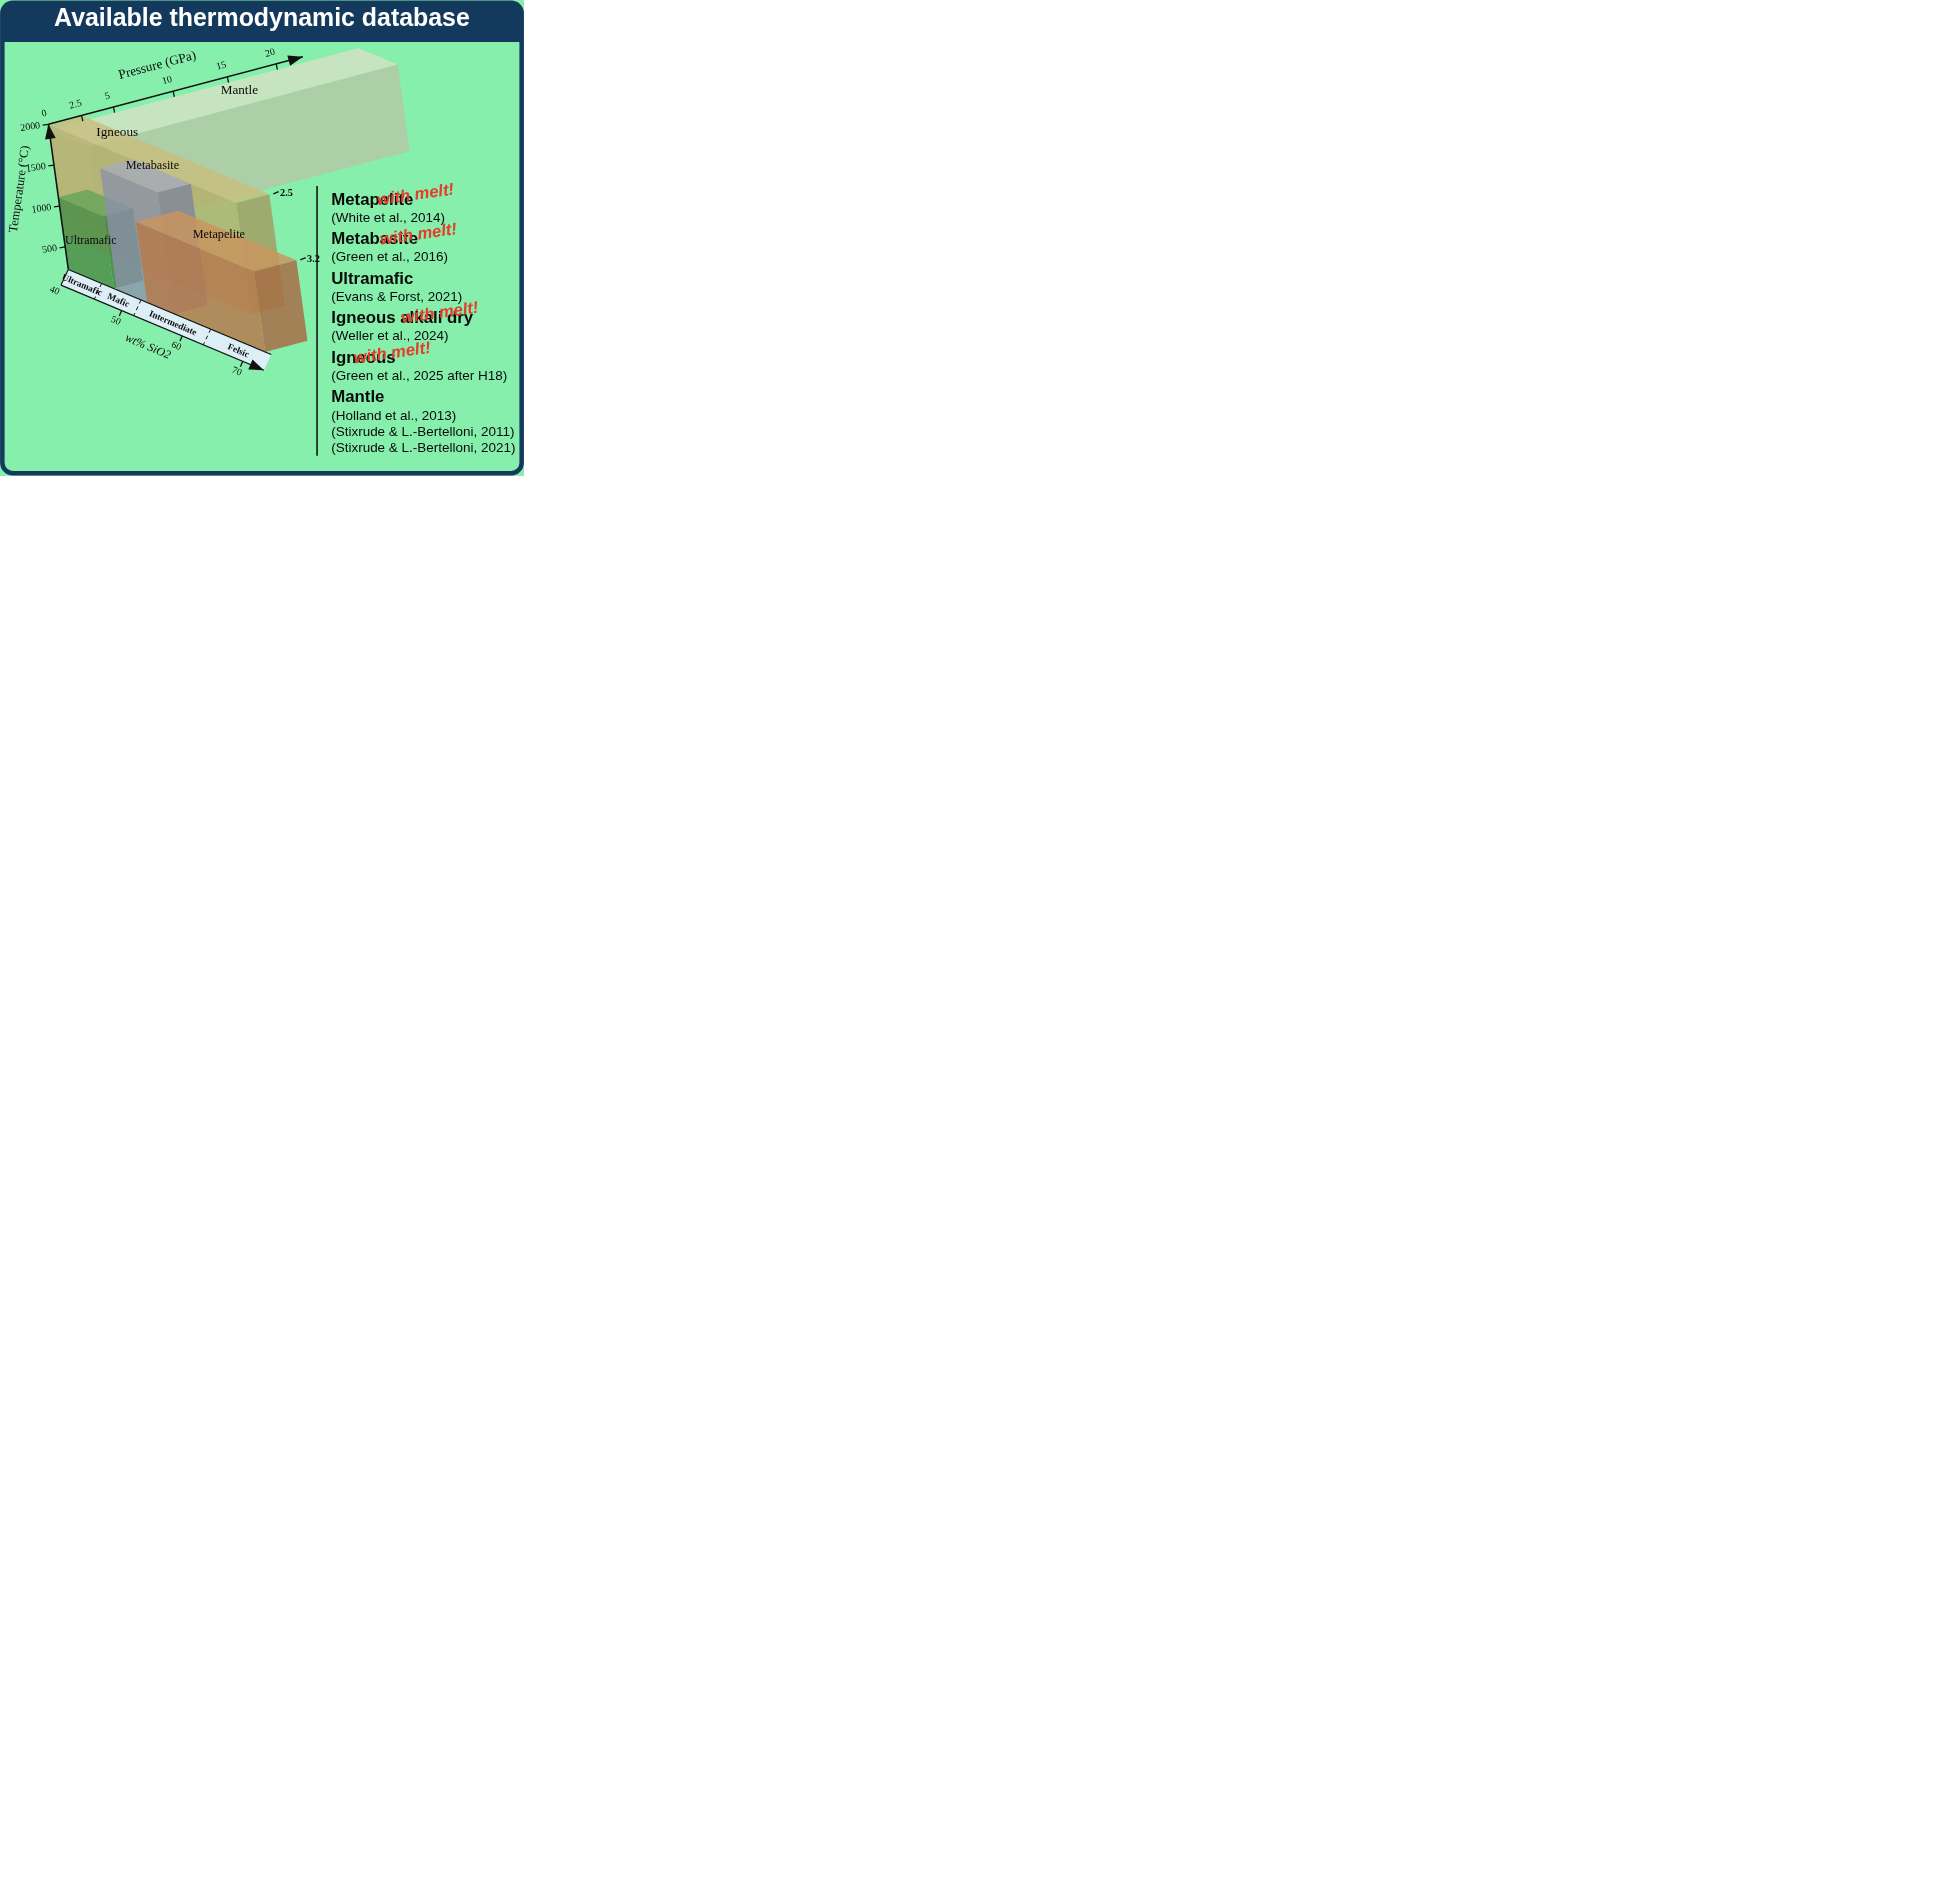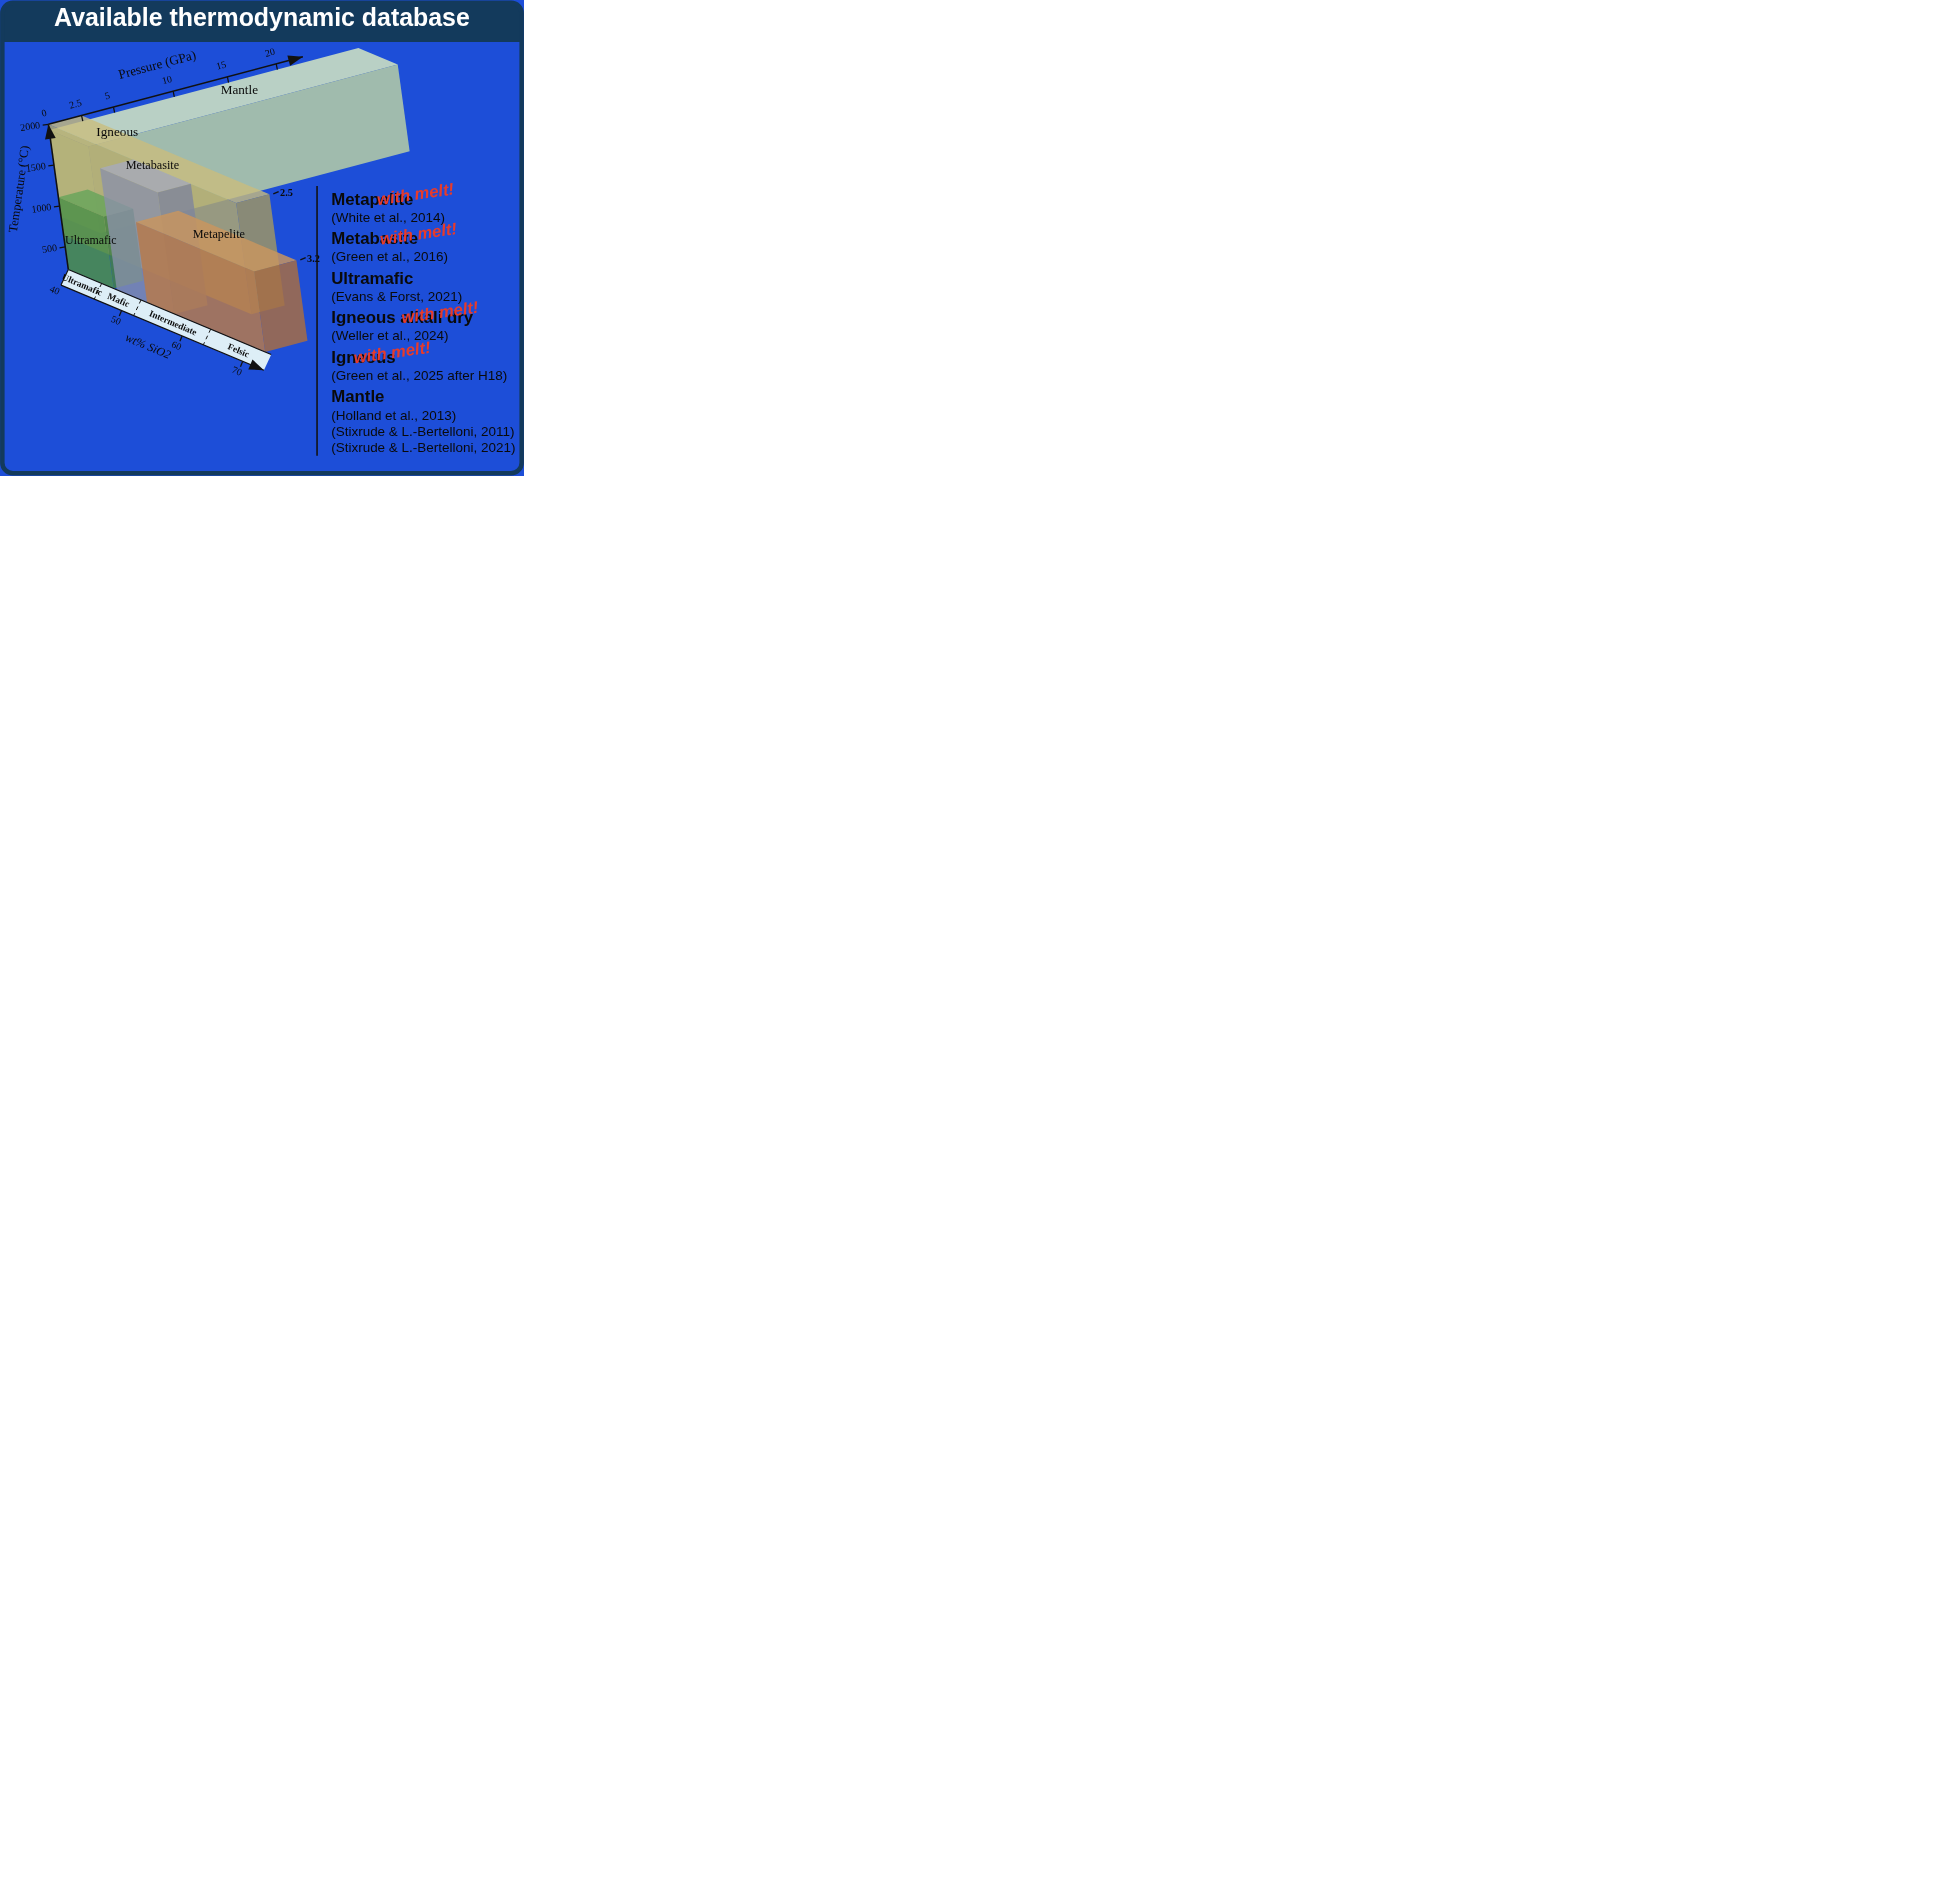--- a/index.html
+++ b/index.html
@@ -1,16 +1,16 @@
 <!DOCTYPE html>
 <html style="font-size:6.3px"><head>
 <meta charset="utf-8">
 <style>
   html,body{margin:0;padding:0;background:#ffffff;}
-  .page{position:relative;width:524px;height:476px;background:#1d4ed8;overflow:hidden;
+  .page{position:relative;width:524px;height:476px;background:#86efac;overflow:hidden;
         font-family:"Liberation Sans", sans-serif;text-decoration:underline;}
   svg{display:block;}
   text{user-select:none;}
 </style>
 </head>
 <body>
 
 <div class="page">
   <svg id="scene" width="524" height="476" viewBox="0 0 5363 4863">
 

